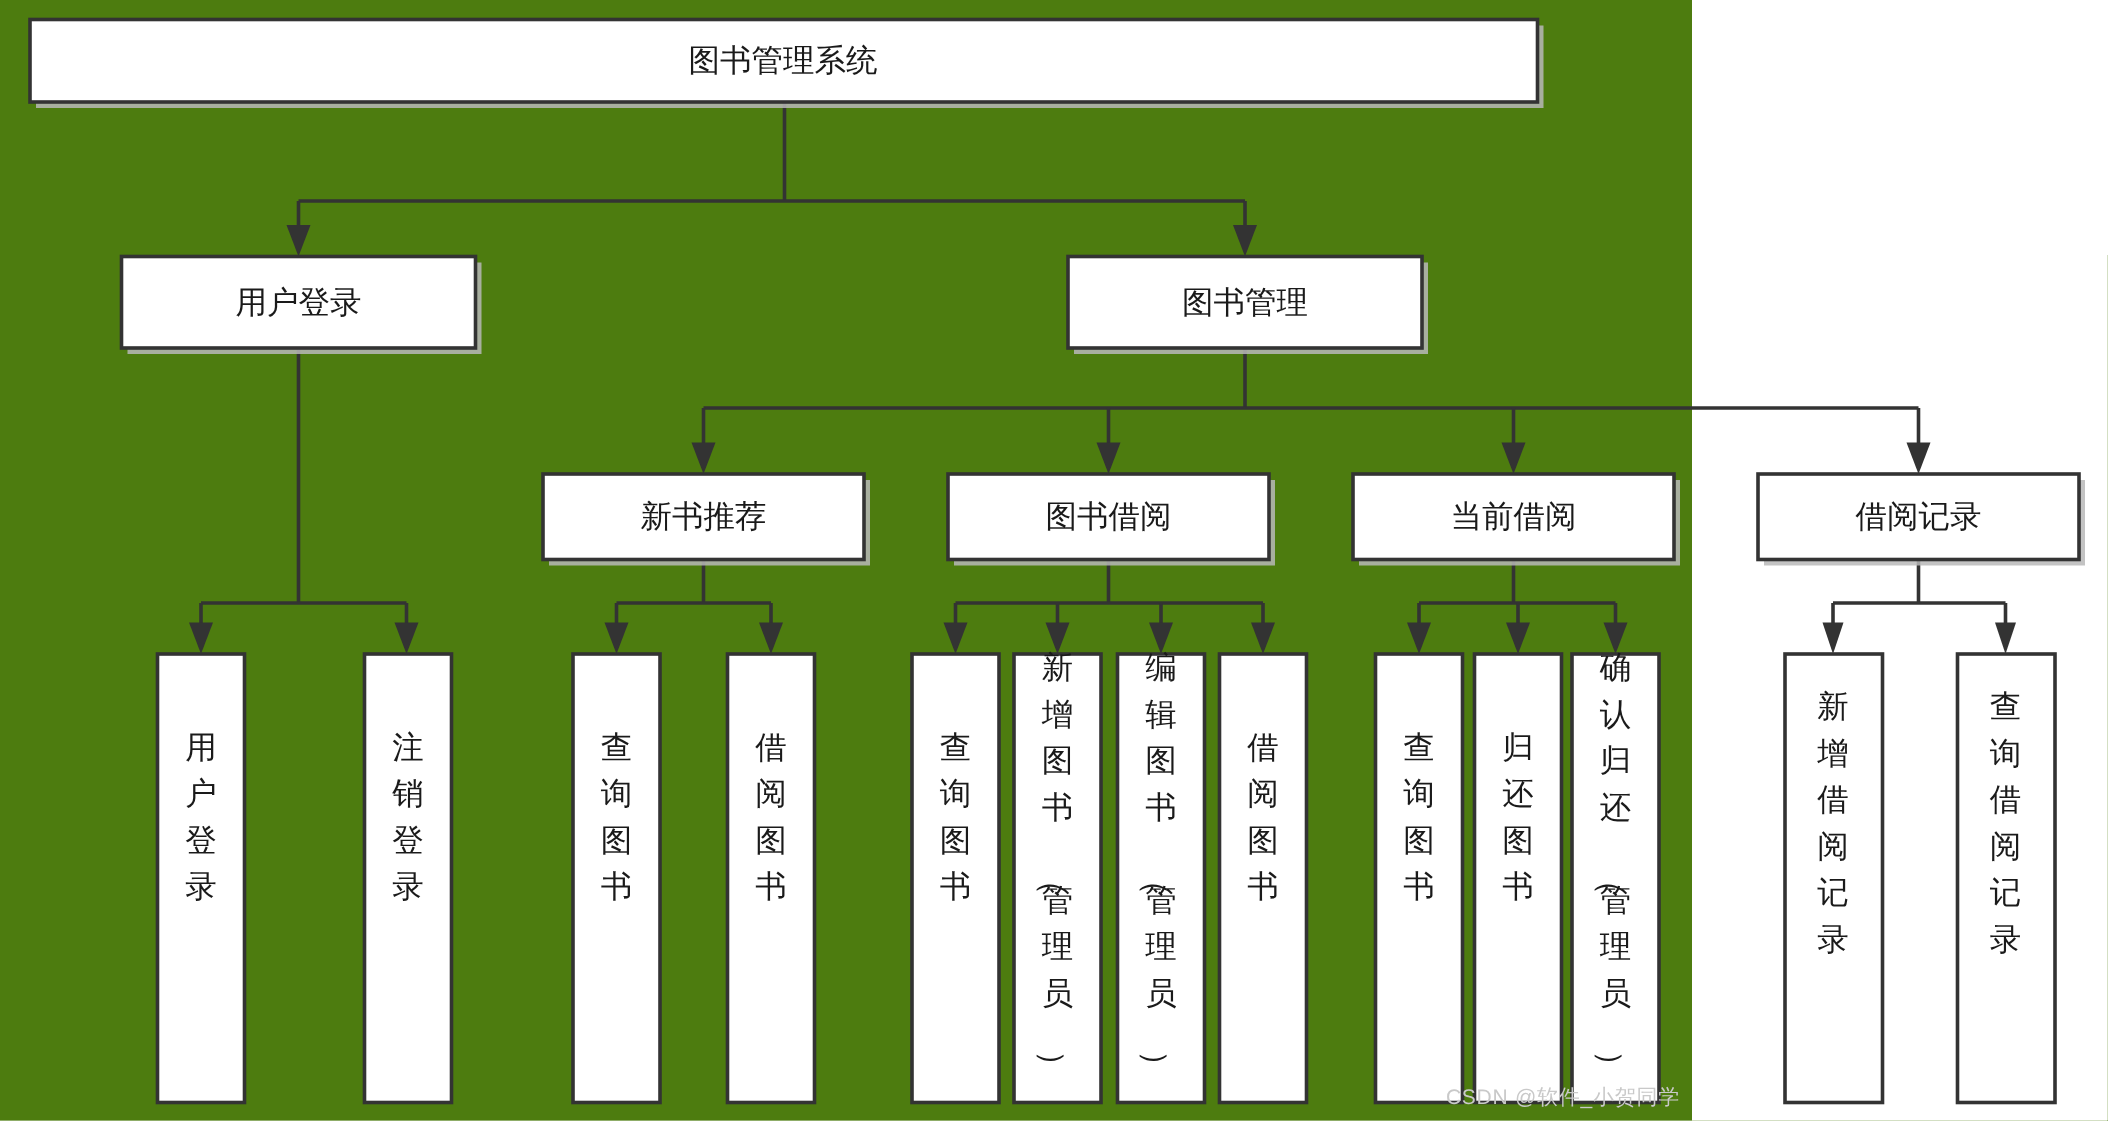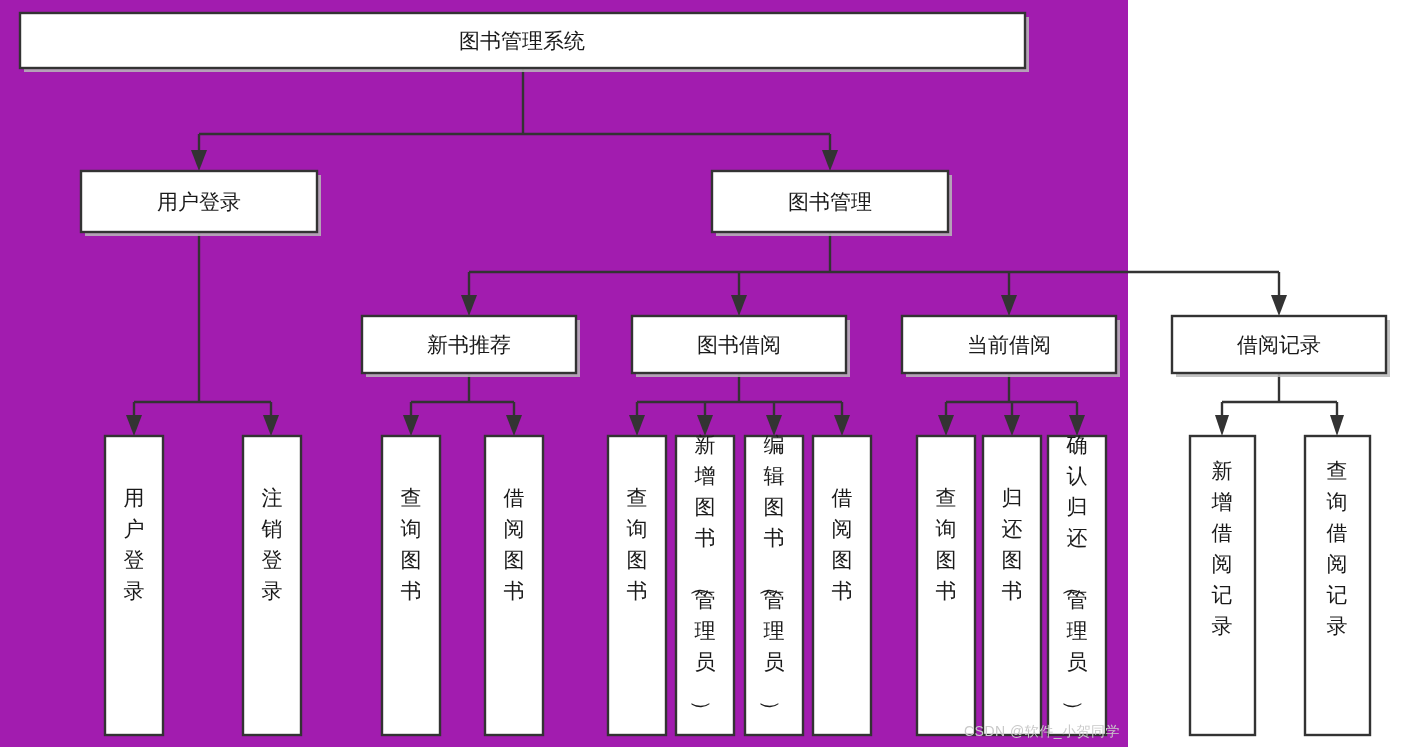--- a/index.html
+++ b/index.html
@@ -10,21 +10,21 @@
   body {
     width: 1405px;
     height: 747px;
     overflow: hidden;
     font-family: "Liberation Sans", "DejaVu Sans", sans-serif;
   }
   #diagram-root {
     position: relative;
     width: 1128px;
     height: 747px;
-    background: #a21caf;
+    background: #4d7c0f;
   }
   svg#tree-svg {
     position: absolute;
     left: 0;
     top: 0;
     width: 1405px;
     height: 747px;
     display: block;
   }
   .node-box {

